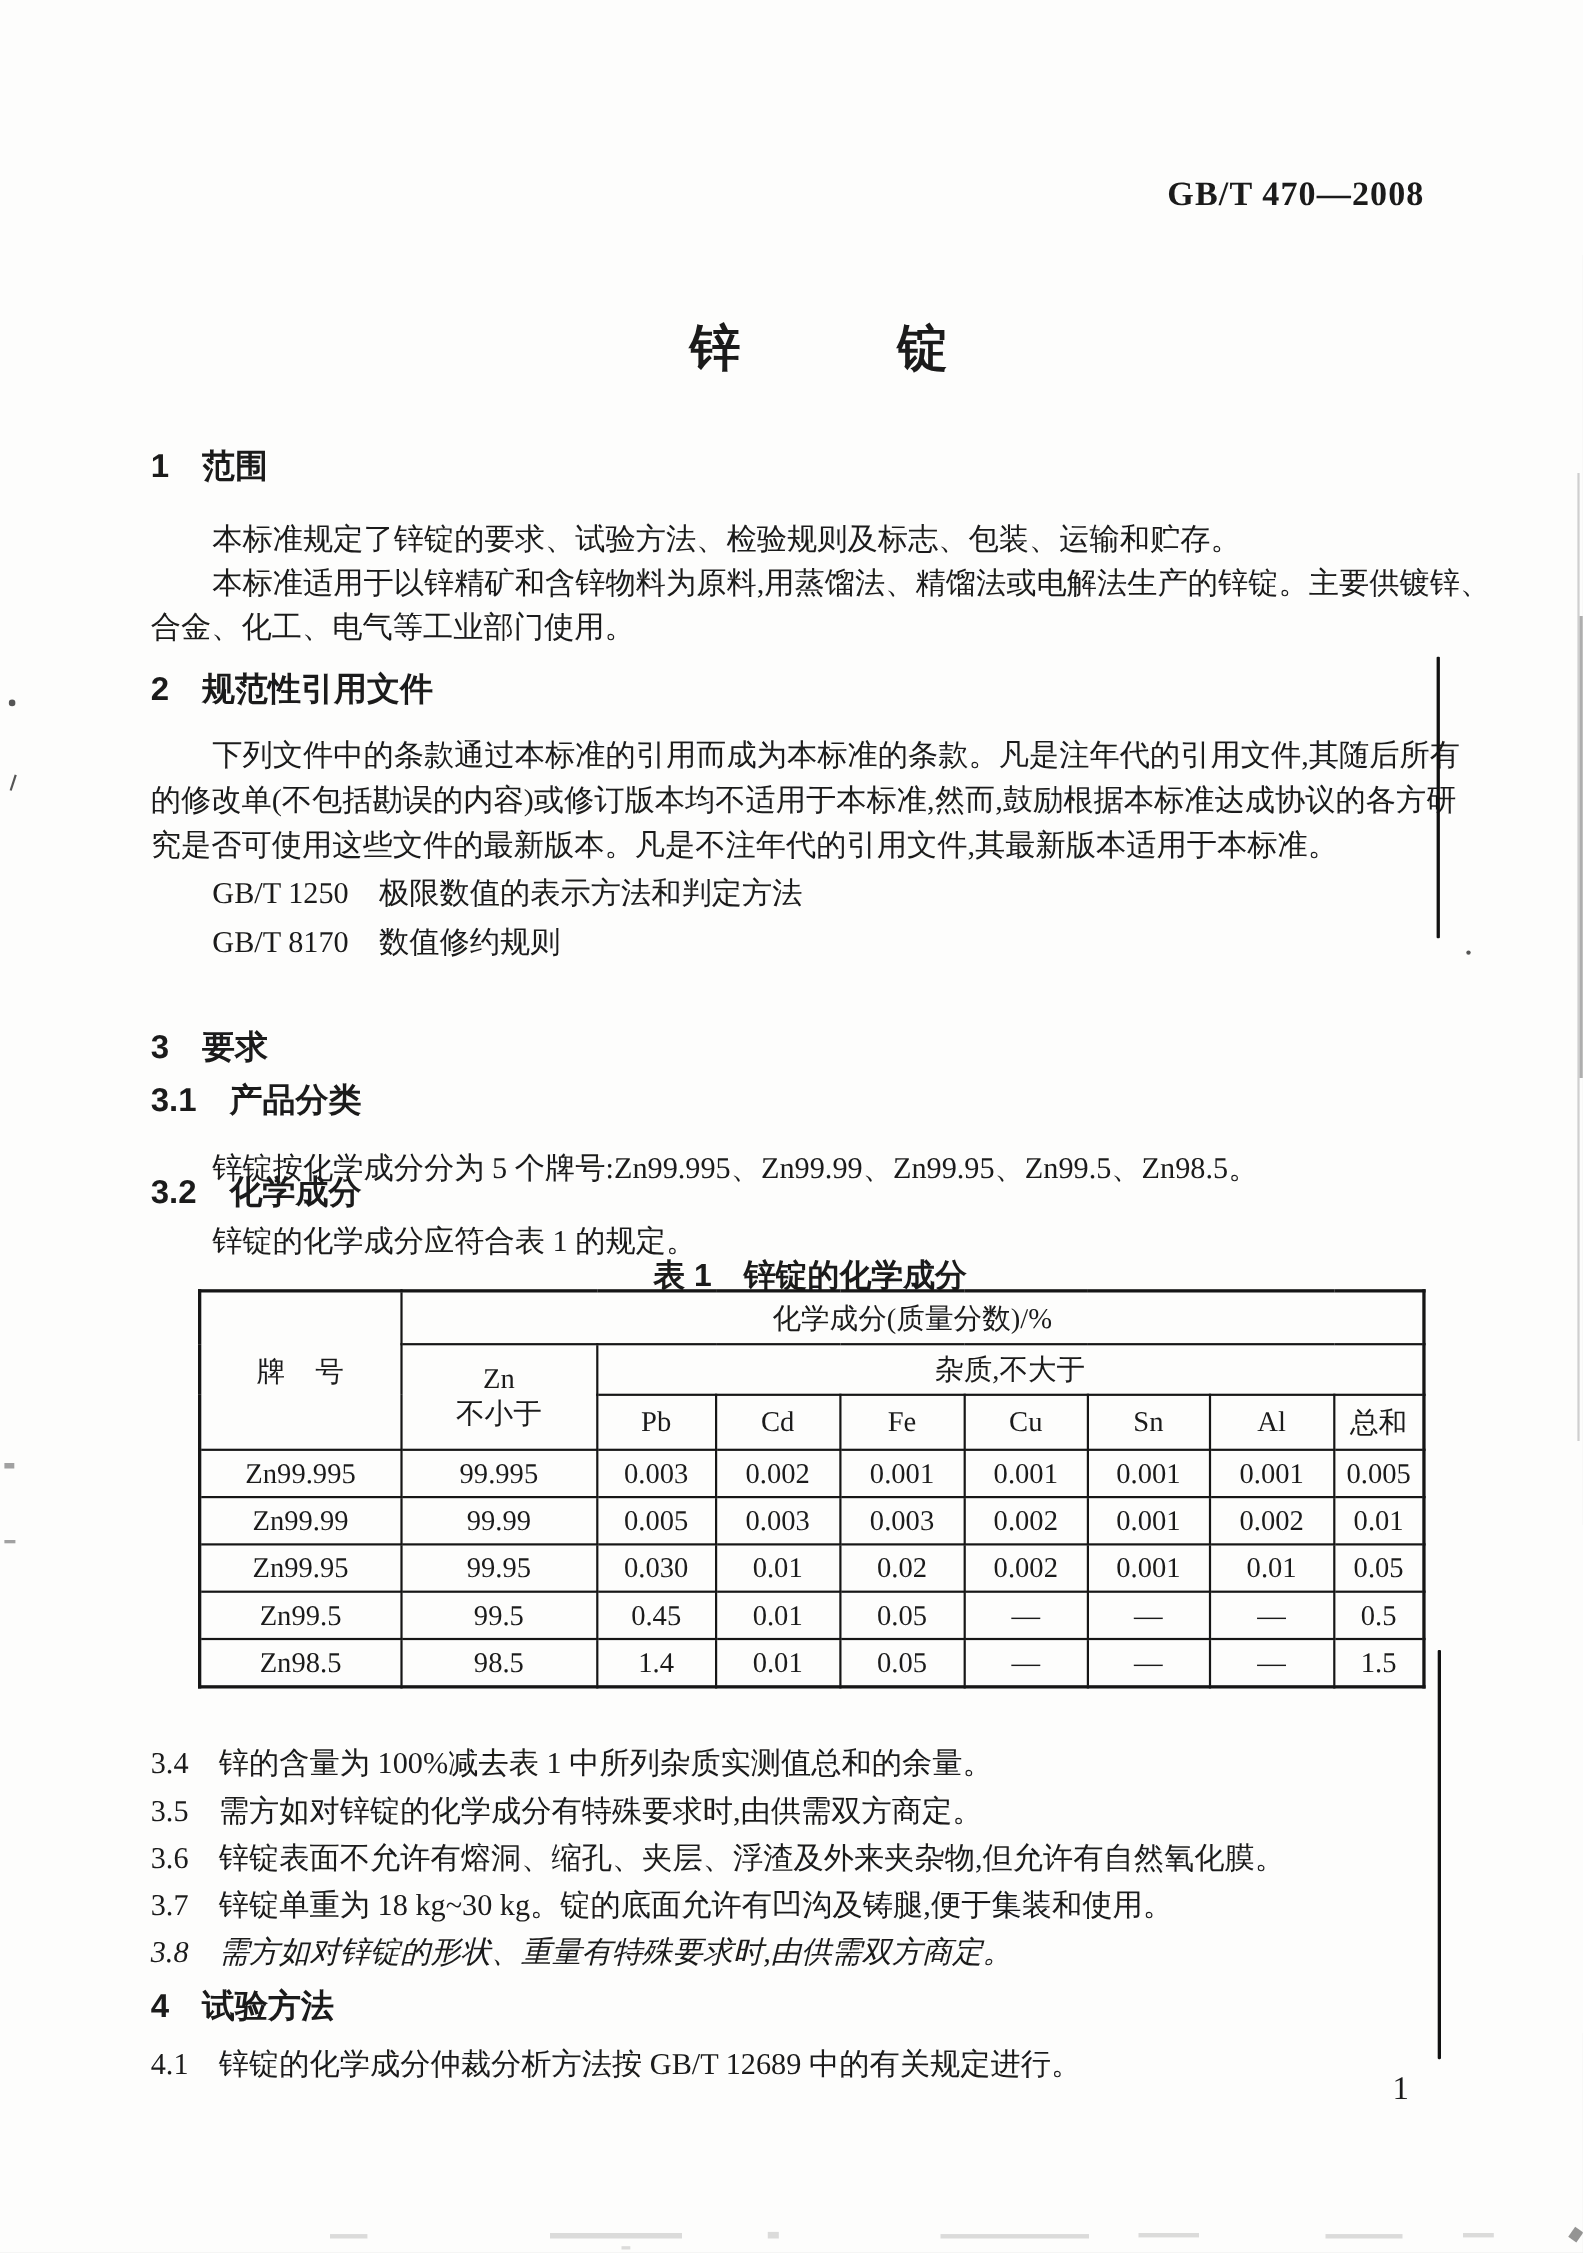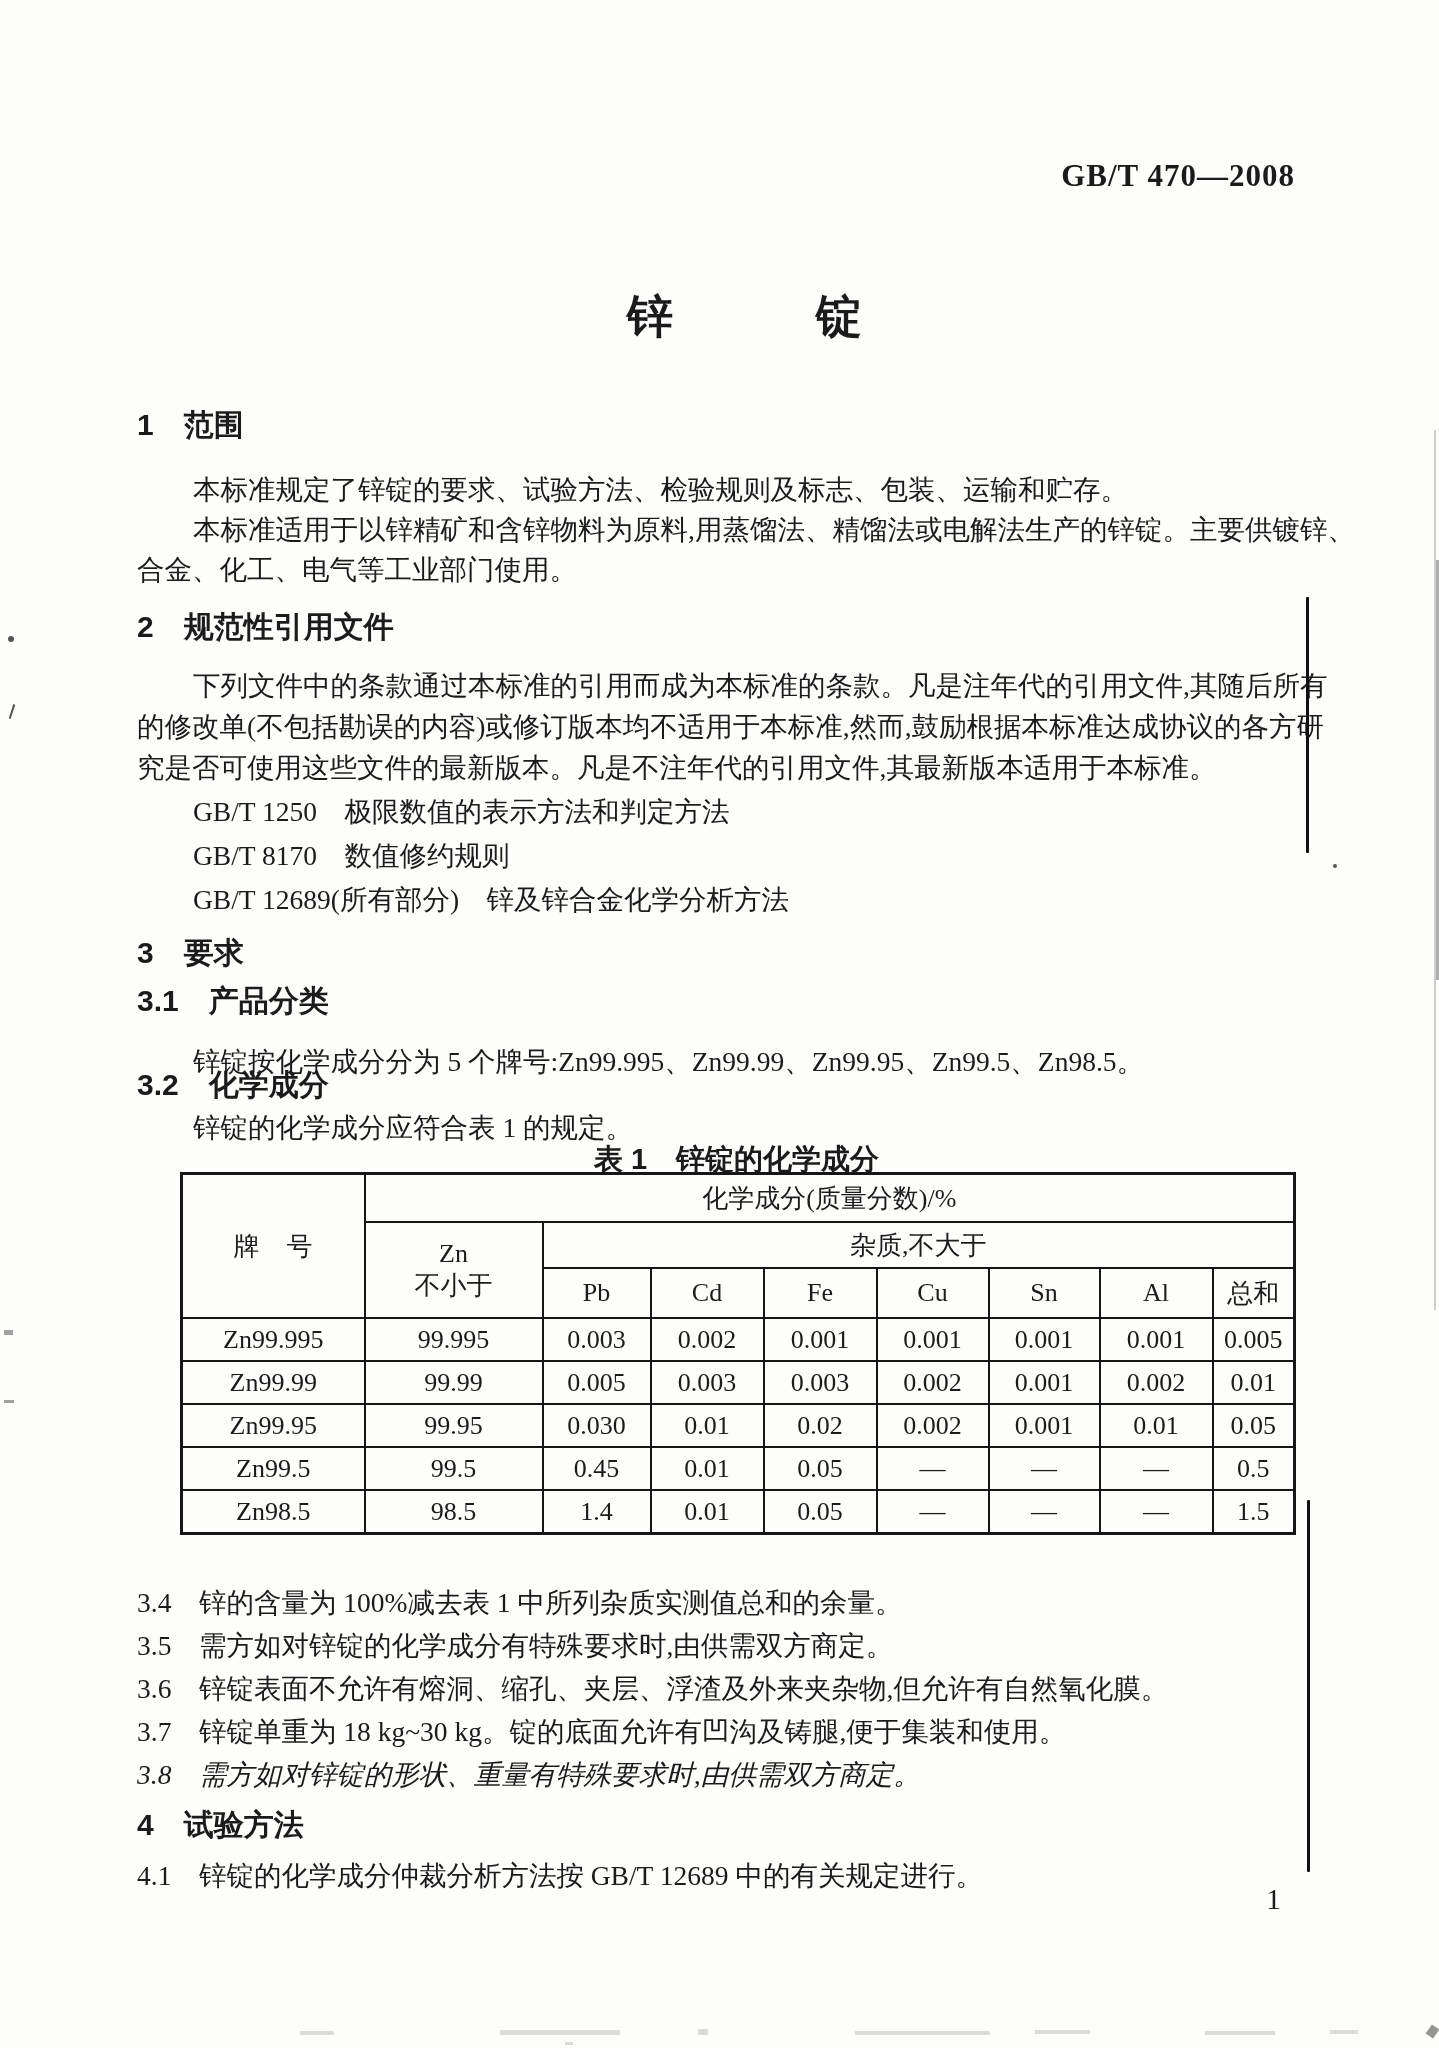--- a/index.html
+++ b/index.html
@@ -68,21 +68,20 @@
   <div class="abs bl ind" style="top:510px;">本标准适用于以锌精矿和含锌物料为原料,用蒸馏法、精馏法或电解法生产的锌锭。主要供镀锌、</div>
   <div class="abs bl ind" style="top:470px;">本标准规定了锌锭的要求、试验方法、检验规则及标志、包装、运输和贮存。</div>
   <div class="abs bl" style="top:550px;">合金、化工、电气等工业部门使用。</div>
 
   <div class="abs h" style="top:610px;">2　规范性引用文件</div>
   <div class="abs bl ind" style="top:666px;">下列文件中的条款通过本标准的引用而成为本标准的条款。凡是注年代的引用文件,其随后所有</div>
   <div class="abs bl" style="top:707px;">的修改单(不包括勘误的内容)或修订版本均不适用于本标准,然而,鼓励根据本标准达成协议的各方研</div>
   <div class="abs bl" style="top:748px;">究是否可使用这些文件的最新版本。凡是不注年代的引用文件,其最新版本适用于本标准。</div>
   <div class="abs bl ind" style="top:792px;">GB/T 1250　极限数值的表示方法和判定方法</div>
   <div class="abs bl ind" style="top:836px;">GB/T 8170　数值修约规则</div>
-  <div class="abs bl ind" style="top:880px;">GB/T 12689(所有部分)　锌及锌合金化学分析方法</div>
 
   <div class="abs h" style="top:936px;">3　要求</div>
   <div class="abs h" style="top:984px;">3.1　产品分类</div>
   <div class="abs bl ind" style="top:1042px;">锌锭按化学成分分为 5 个牌号:Zn99.995、Zn99.99、Zn99.95、Zn99.5、Zn98.5。</div>
   <div class="abs h" style="top:1068px;">3.2　化学成分</div>
   <div class="abs bl ind" style="top:1108px;">锌锭的化学成分应符合表 1 的规定。</div>
 
   <div class="abs caption" style="top:1140px;">表 1　锌锭的化学成分</div>
 
   <table class="t1">

